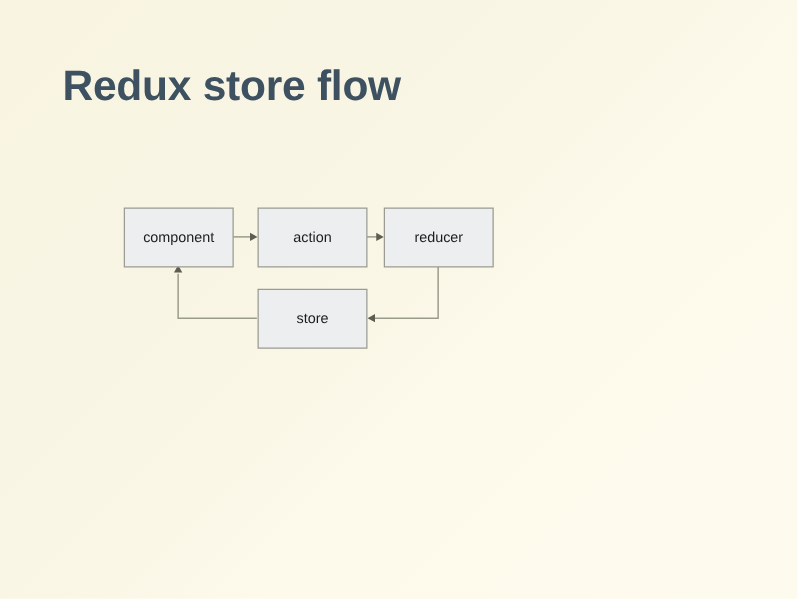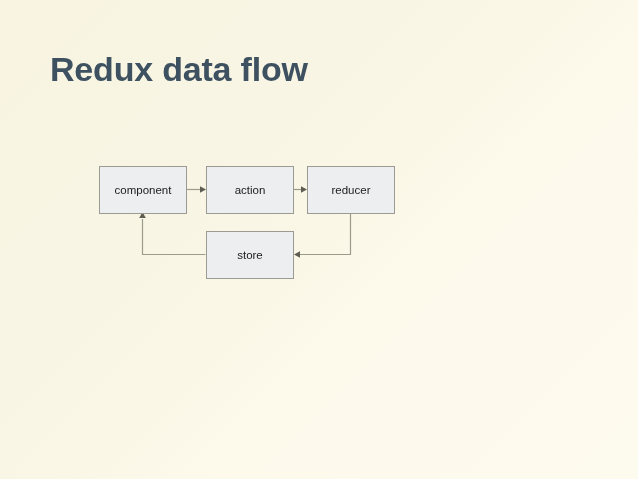--- a/index.html
+++ b/index.html
@@ -74,21 +74,21 @@
   .edge-head {
     fill: #5d5d52;
     stroke: none;
   }
 </style>
 </head>
 <body>
 
 <div id="slide">
 
-  <div id="title">Redux data flow</div>
+  <div id="title">Redux store flow</div>
 
   <div id="diagram">
     <svg viewBox="0 0 638 479" xmlns="http://www.w3.org/2000/svg">
 
       <g>
         <path class="edge-line" d="M 186.5 189.5 L 201 189.5"></path>
         <path class="edge-head" d="M 200 186.2 L 206 189.5 L 200 192.8 Z"></path>
       </g>
 
       <g>

